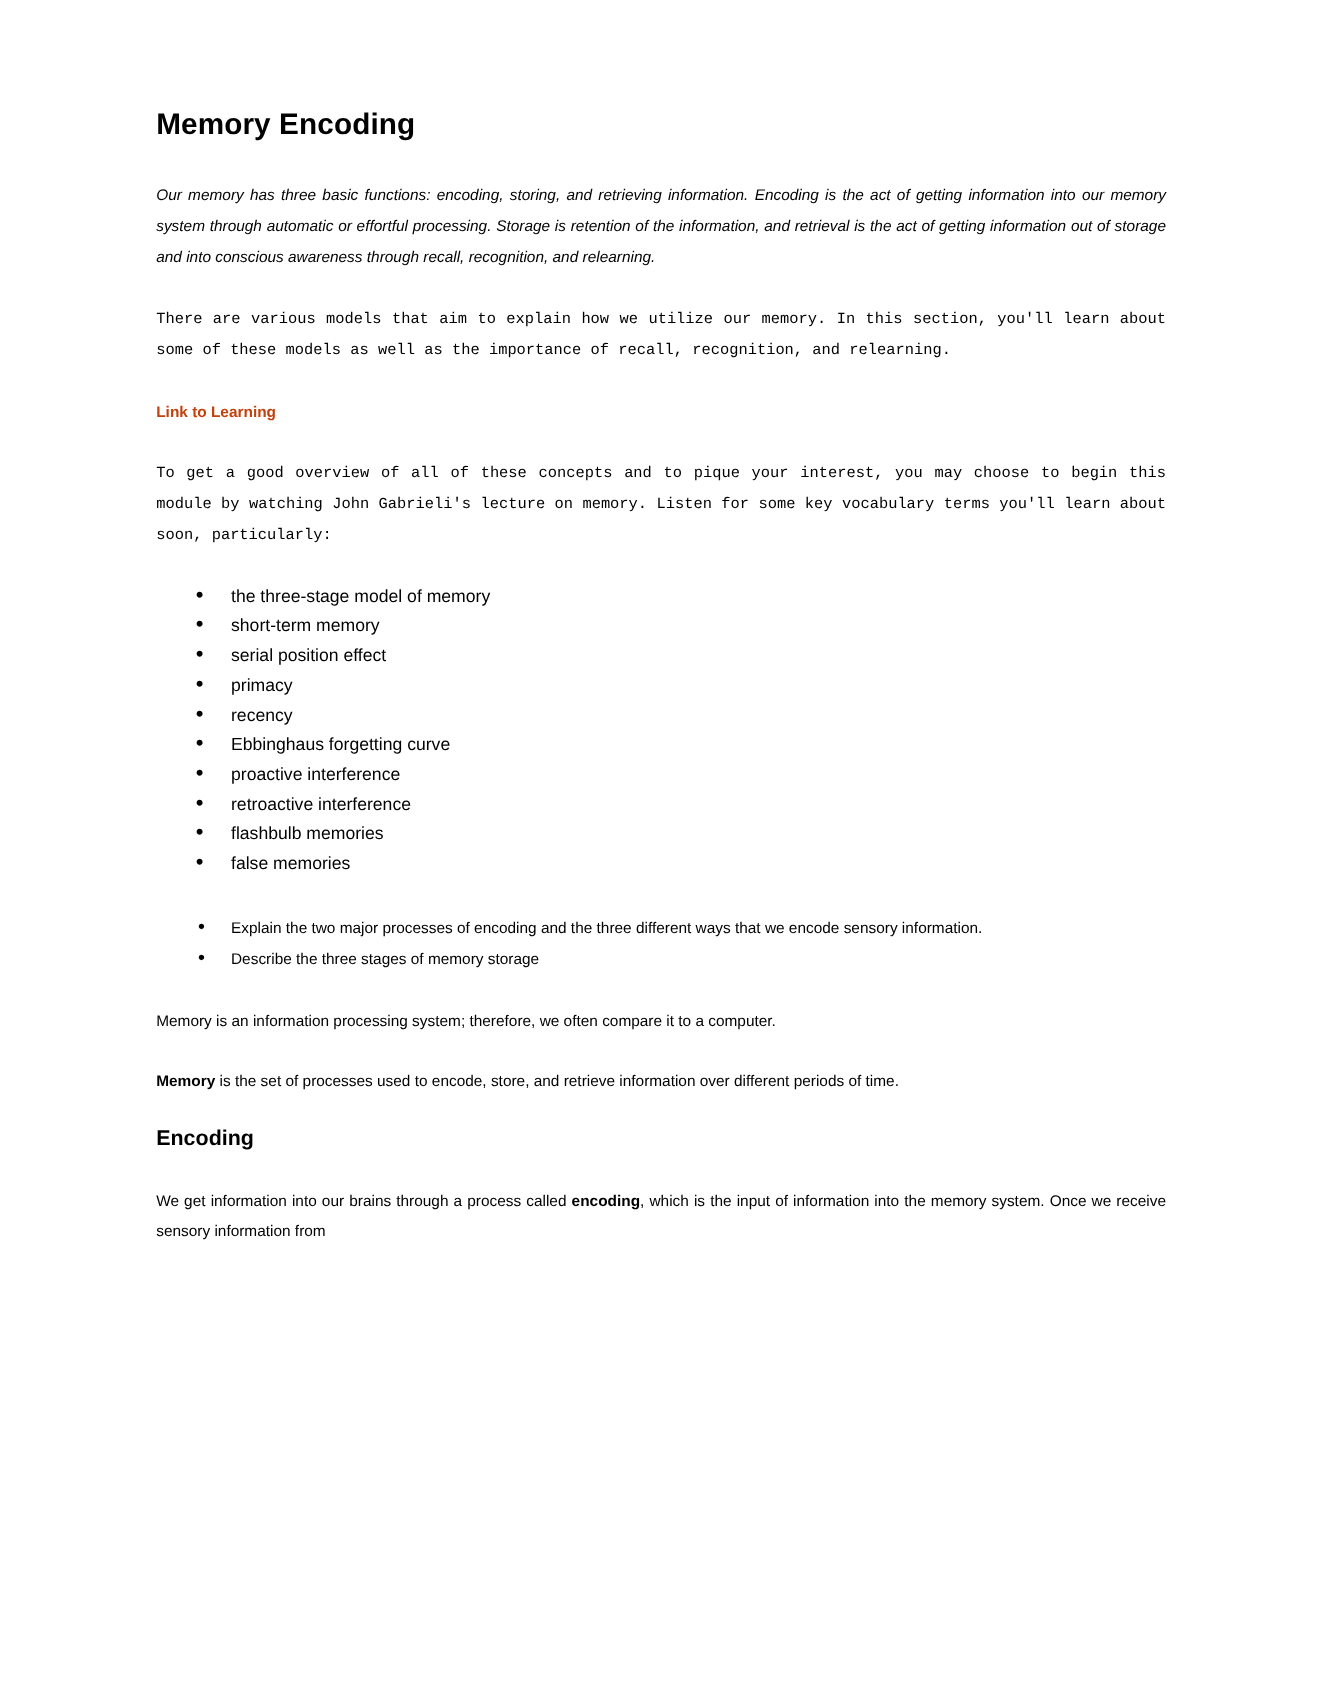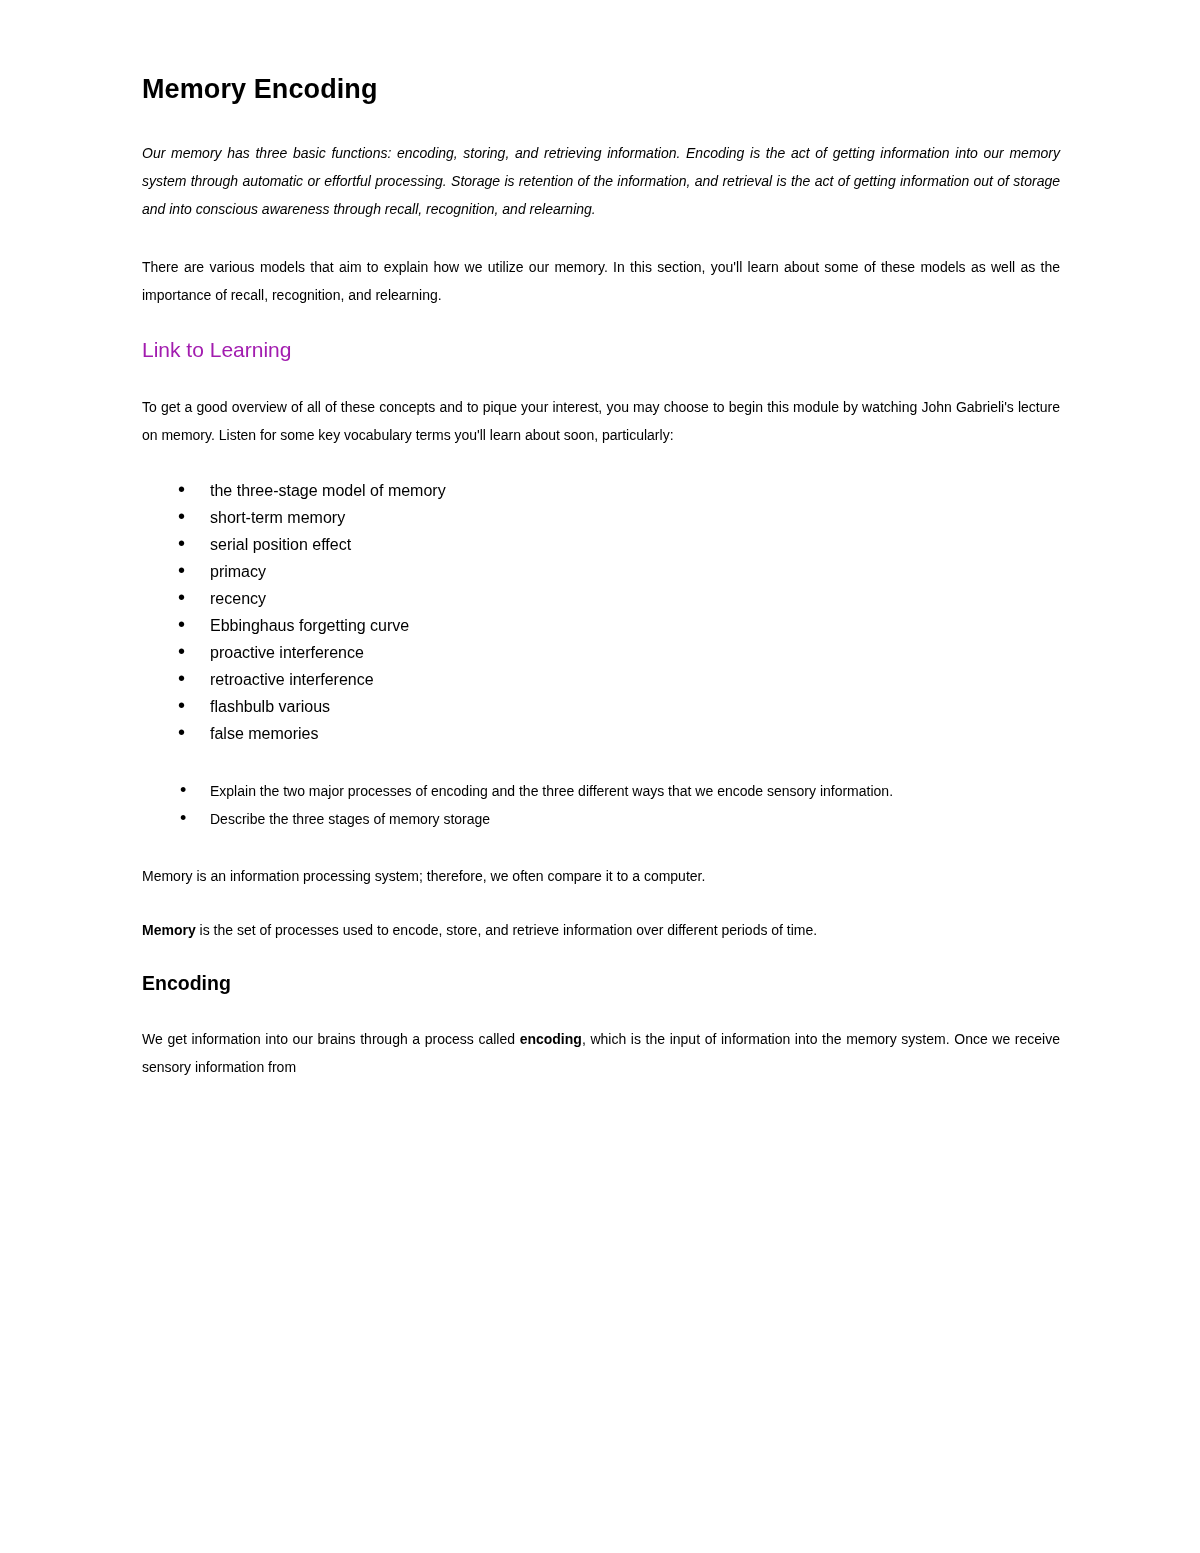--- a/index.html
+++ b/index.html
@@ -12,21 +12,21 @@
     height: 1553px;
     font-family: "Liberation Sans", sans-serif;
     color: #000000;
     -webkit-font-smoothing: none;
   }
 
   .page {
     box-sizing: border-box;
     width: 1200px;
     height: 1397px;
-    padding: 74px 140px 0 142px;
+    padding: 98px 140px 0 142px;
     background: #ffffff;
   }
 
   .doc-title {
     font-size: 27px;
     font-weight: bold;
     line-height: 1.15;
     margin: 0 0 34px 0;
     letter-spacing: 0.1px;
   }
@@ -38,30 +38,31 @@
     text-align: justify;
   }
 
   .intro {
     font-style: italic;
     margin-bottom: 30px;
   }
 
   .para {
     margin-bottom: 28px;
+    font-family: Liberation Mono, monospace;
   }
 
   .para-tight {
     margin-bottom: 26px;
   }
 
   .h-blue {
-    color: #a21caf;
-    font-size: 21px;
-    font-weight: normal;
+    color: #c2410c;
+    font-size: 14px;
+    font-weight: bold;
     line-height: 26px;
     margin: 0 0 30px 0;
   }
 
   .h-black {
     color: #000000;
     font-size: 19.5px;
     font-weight: bold;
     line-height: 26px;
     margin: 0 0 29px 0;
@@ -130,21 +131,21 @@
 
   <ul class="vocab-list">
     <li><span>the three-stage model of memory</span></li>
     <li><span>short-term memory</span></li>
     <li><span>serial position effect</span></li>
     <li><span>primacy</span></li>
     <li><span>recency</span></li>
     <li><span>Ebbinghaus forgetting curve</span></li>
     <li><span>proactive interference</span></li>
     <li><span>retroactive interference</span></li>
-    <li><span>flashbulb various</span></li>
+    <li><span>flashbulb memories</span></li>
     <li><span>false memories</span></li>
   </ul>
 
 
   <ul class="obj-list">
     <li><span>Explain the two major processes of encoding and the three different ways that we encode sensory information.</span></li>
     <li><span>Describe the three stages of memory storage</span></li>
   </ul>
 
   <p class="para-tight">Memory is an information processing system; therefore, we often compare it to a computer.</p>

